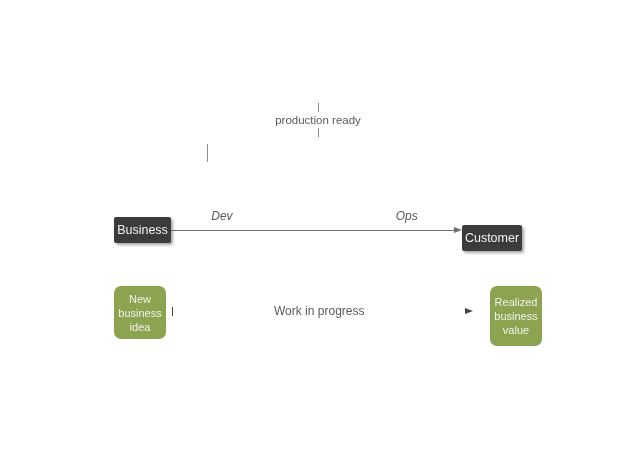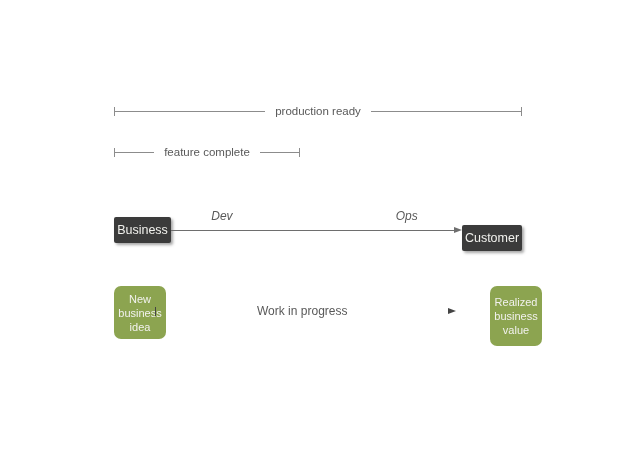--- a/index.html
+++ b/index.html
@@ -9,20 +9,21 @@
     background:#ffffff;
     font-family:"Liberation Sans",sans-serif;
     overflow:hidden;
   }
 
   
   .bracket{
     position:absolute;
     display:flex;align-items:center;
     height:16px;
+    flex-direction:column;
   }
   .bracket .tick{
     width:1px;height:9px;
     background:var(--bracket-line);
     flex:0 0 auto;
   }
   .bracket .seg{
     flex:1 1 auto;height:1px;
     background:var(--bracket-line);
   }
@@ -106,21 +107,20 @@
     <span class="tick"></span>
     <span class="seg"></span>
     <span class="blabel">production ready</span>
     <span class="seg"></span>
     <span class="tick"></span>
   </div>
 
   <div class="bracket" style="left:114px;top:144px;width:186px;">
     <span class="tick"></span>
     <span class="seg"></span>
-    <span class="blabel">feature complete</span>
     <span class="seg"></span>
     <span class="tick"></span>
   </div>
 
   <div class="darkbox" style="left:114px;top:217px;width:57px;height:26px;">
     <span>Business</span>
   </div>
 
   <div class="connector chain" style="left:171px;top:217px;width:291px;position:absolute;">
     <span class="seg"></span>
@@ -133,21 +133,21 @@
   <div class="darkbox" style="left:462px;top:225px;width:60px;height:26px;">
     <span>Customer</span>
   </div>
 
   <div class="greenbox" style="left:114px;top:286px;width:52px;height:53px;">
     <span>New</span>
     <span>business</span>
     <span>idea</span>
   </div>
 
-  <div class="connector flowline" style="left:155px;top:298px;width:295px;gap:46px;">
+  <div class="connector flowline" style="left:172px;top:298px;width:295px;gap:46px;">
     <span class="tick"></span>
     <span class="seg"></span>
     <span class="clabel">Work in progress</span>
     <span class="seg"></span>
     <span class="arrowhead"></span>
   </div>
 
   <div class="greenbox" style="left:470px;top:286px;width:52px;height:60px;margin-left:20px;">
     <span>Realized</span>
     <span>business</span>

